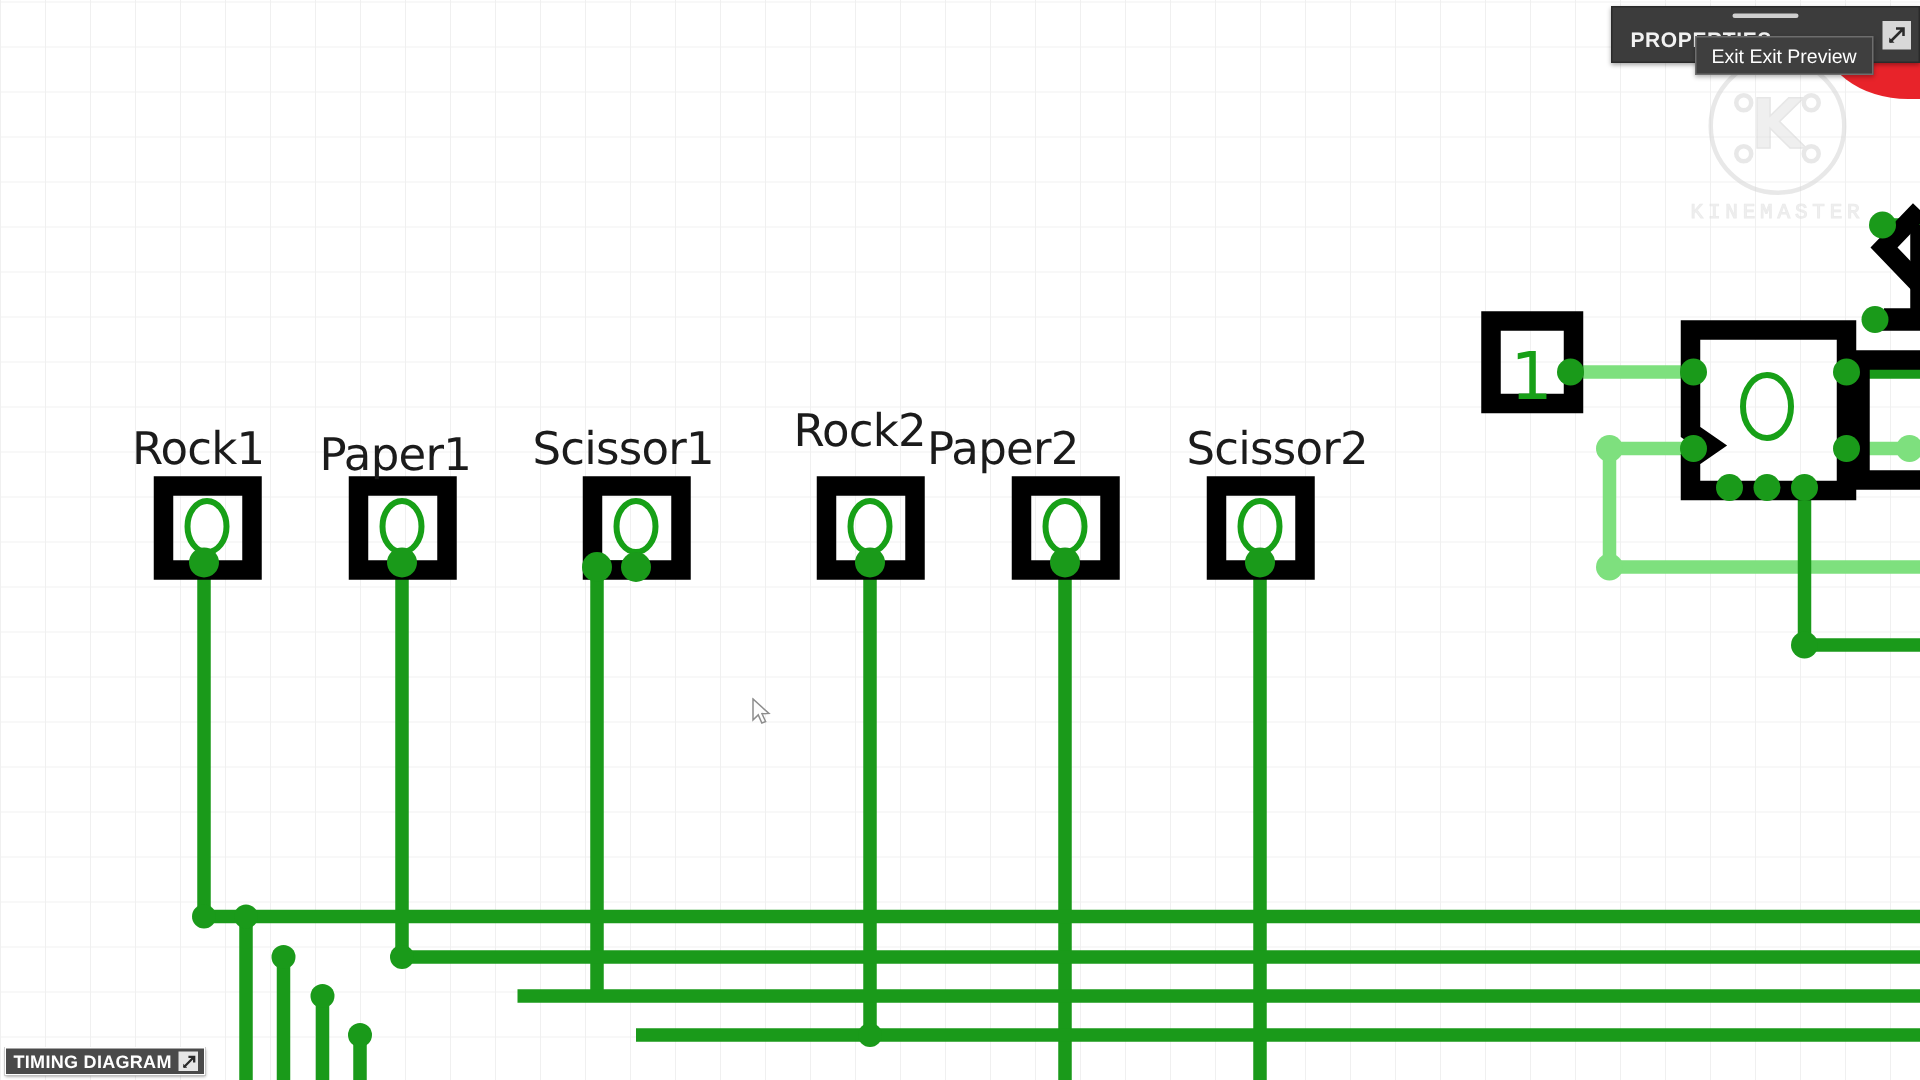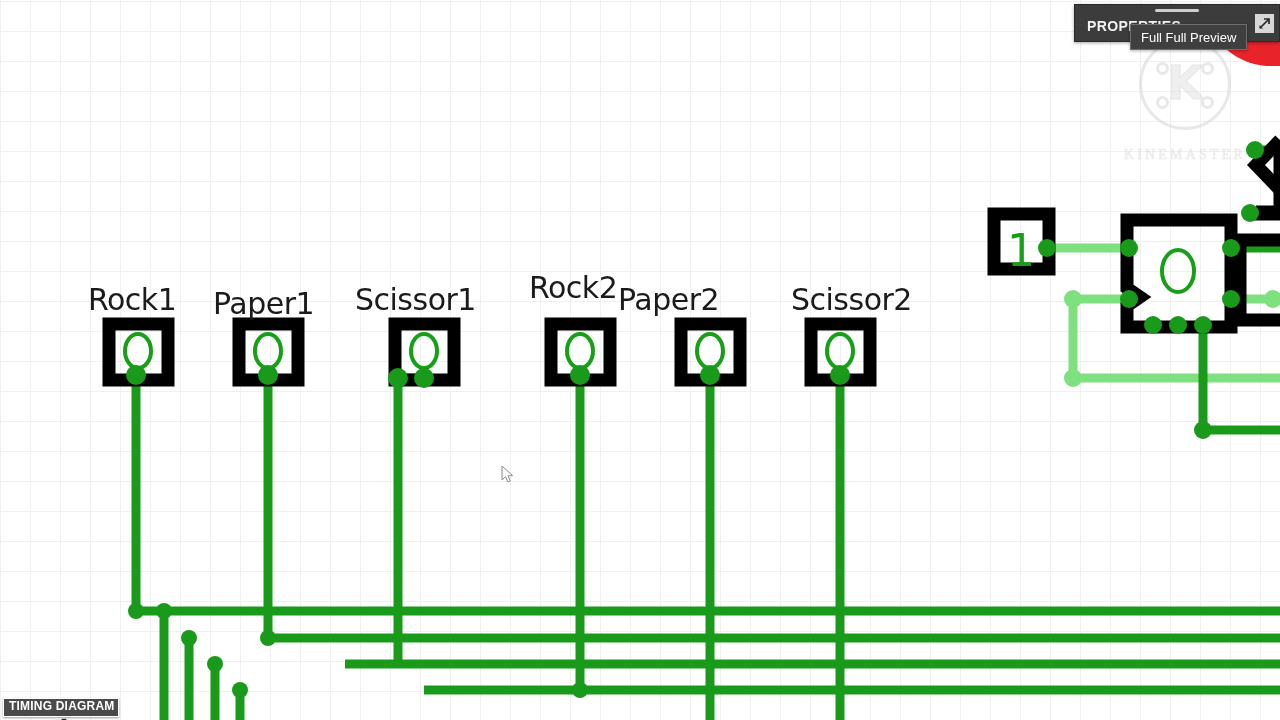--- a/index.html
+++ b/index.html
@@ -69,22 +69,22 @@
     -webkit-text-stroke: 1px #d2d2d2;
   }
   .wm-dot {
     position: absolute;
     width: 13px; height: 13px;
     border: 3px solid #d6d6d6;
     border-radius: 50%;
     background: #fff;
   }
   #wm-text {
-    margin-top: 17px;
-    font-family: Liberation Serif, serif;
+    margin-top: 4px;
+    font-family: Liberation Mono, monospace;
     font-size: 14px;
     letter-spacing: 3.2px;
     color: #e3e3e3;
     -webkit-text-stroke: .7px #dcdcdc;
   }
 
   
   #red-wedge {
     position: absolute;
     right: 0; top: 22px;
@@ -147,21 +147,20 @@
   
   #timing-tab {
     position: absolute;
     left: 3px; bottom: 3px;
     height: 19px;
     padding: 0 4px 0 5px;
     background: #4a4a4a;
     border: 1px solid #ffffff;
     display: flex; align-items: center; gap: 5px;
     box-shadow: 0 1px 2px rgba(0,0,0,.4);
-    flex-direction: column;
   }
   #timing-label {
     font-family: "Liberation Sans", sans-serif;
     font-size: 12px;
     font-weight: 700;
     letter-spacing: .2px;
     color: #ffffff;
   }
   #timing-expand {
     width: 13px; height: 13px;
@@ -342,21 +341,21 @@
     <div id="properties-grip"></div>
     <div id="properties-title">PROPERTIES</div>
     <div id="properties-expand">
       <svg width="13" height="13" viewBox="0 0 13 13" aria-hidden="true">
         <path d="M2 11 L11 2 M6 2 L11 2 L11 7" stroke="#2b2b2b" stroke-width="1.7" fill="none"></path>
         <path d="M1.5 11.5 L5 11.5 L1.5 8 Z" fill="#2b2b2b"></path>
       </svg>
     </div>
   </div>
 
-  <div id="exit-tooltip">Full Full Preview</div>
+  <div id="exit-tooltip">Exit Exit Preview</div>
 
   <div id="timing-tab">
     <span id="timing-label">TIMING DIAGRAM</span>
     <span id="timing-expand">
       <svg width="10" height="10" viewBox="0 0 13 13" aria-hidden="true">
         <path d="M2 11 L11 2 M6 2 L11 2 L11 7" stroke="#2b2b2b" stroke-width="2" fill="none"></path>
         <path d="M1.5 11.5 L5 11.5 L1.5 8 Z" fill="#2b2b2b"></path>
       </svg>
     </span>
   </div>

